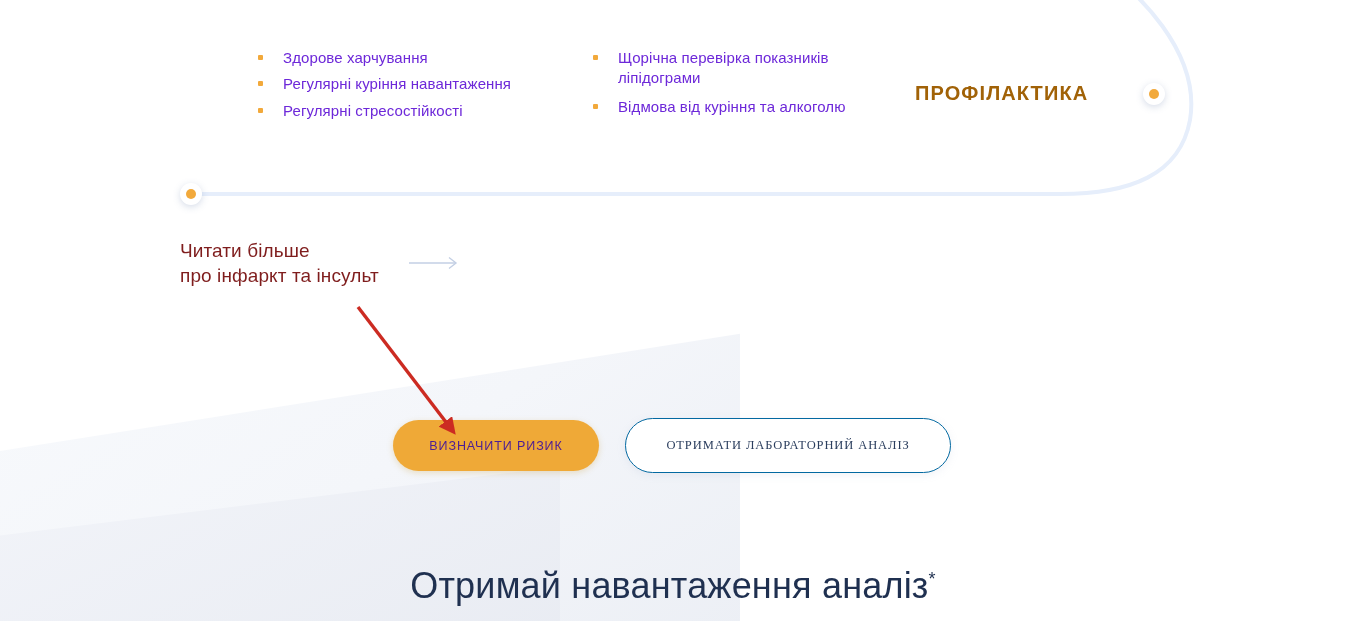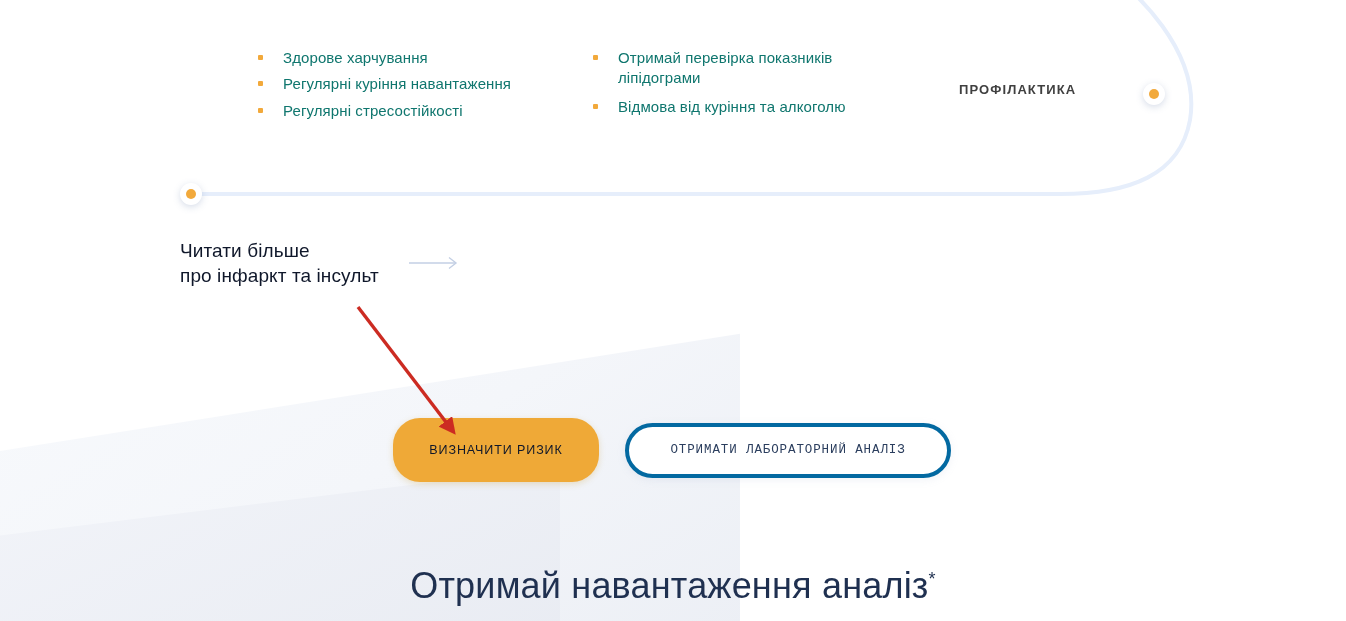--- a/index.html
+++ b/index.html
@@ -99,89 +99,89 @@
     width: 5px;
     height: 5px;
     background: #f2a93b;
     border-radius: 1px;
     margin-top: 7px;
     margin-right: 20px;
   }
   .bullet-text {
     flex: 1 1 auto;
     font-size: 15px;
-    color: #0f766e;
+    color: #6d28d9;
     letter-spacing: 0.1px;
   }
 
   
   #stage-title {
     position: absolute;
-    left: 959px;
+    left: 915px;
     top: 82px;
-    font-size: 13px;
+    font-size: 20px;
     font-weight: bold;
     letter-spacing: 1.1px;
-    color: #404040;
+    color: #a16207;
     white-space: nowrap;
   }
 
   
   #read-more {
     position: absolute;
     left: 180px;
     top: 238px;
     display: flex;
     align-items: center;
   }
   #read-more-text {
     font-size: 19px;
     line-height: 25px;
-    color: #0f172a;
+    color: #7f1d1d;
     white-space: pre-line;
     letter-spacing: 0.1px;
   }
   #read-more-arrow {
     margin-left: 30px;
     margin-top: 4px;
   }
 
   
   .btn-row {
     position: absolute;
     left: 393px;
     top: 418px;
     display: flex;
     align-items: center;
   }
   #btn-primary {
     width: 206px;
-    height: 64px;
+    height: 51px;
     border: none;
     border-radius: 27px;
     background: #efa937;
-    color: #0f172a;
+    color: #4c1d95;
     font-size: 12.5px;
     letter-spacing: 0.9px;
     cursor: pointer;
     font-family: "Liberation Sans", sans-serif;
     box-shadow: 0 2px 6px rgba(200, 150, 40, 0.25);
   }
   #btn-secondary {
     margin-left: 26px;
     width: 326px;
     height: 55px;
-    border: 4px solid #0369a1;
+    border: 1px solid #0369a1;
     border-radius: 28px;
     background: #ffffff;
     color: #2b3e5e;
     font-size: 12.5px;
     letter-spacing: 0.9px;
     cursor: pointer;
-    font-family: Liberation Mono, monospace;
+    font-family: Liberation Serif, serif;
     box-shadow: 0 2px 8px rgba(150, 165, 195, 0.13);
   }
 
   
   #bottom-heading {
     position: absolute;
     left: 0;
     top: 565px;
     width: 1346px;
     text-align: center;
@@ -237,21 +237,21 @@
     </div>
     <div class="bullet-row">
       <span class="bullet-mark"></span>
       <span class="bullet-text">Регулярні стресостійкості</span>
     </div>
   </div>
 
   <div class="bullets" id="bullets-col2">
     <div class="bullet-row">
       <span class="bullet-mark"></span>
-      <span class="bullet-text">Отримай перевірка показників ліпідограми</span>
+      <span class="bullet-text">Щорічна перевірка показників ліпідограми</span>
     </div>
     <div class="bullet-row" style="margin-top:8px;">
       <span class="bullet-mark"></span>
       <span class="bullet-text">Відмова від куріння та алкоголю</span>
     </div>
   </div>
 
   <div id="read-more">
     <div id="read-more-text">Читати більше
 про інфаркт та інсульт</div>

